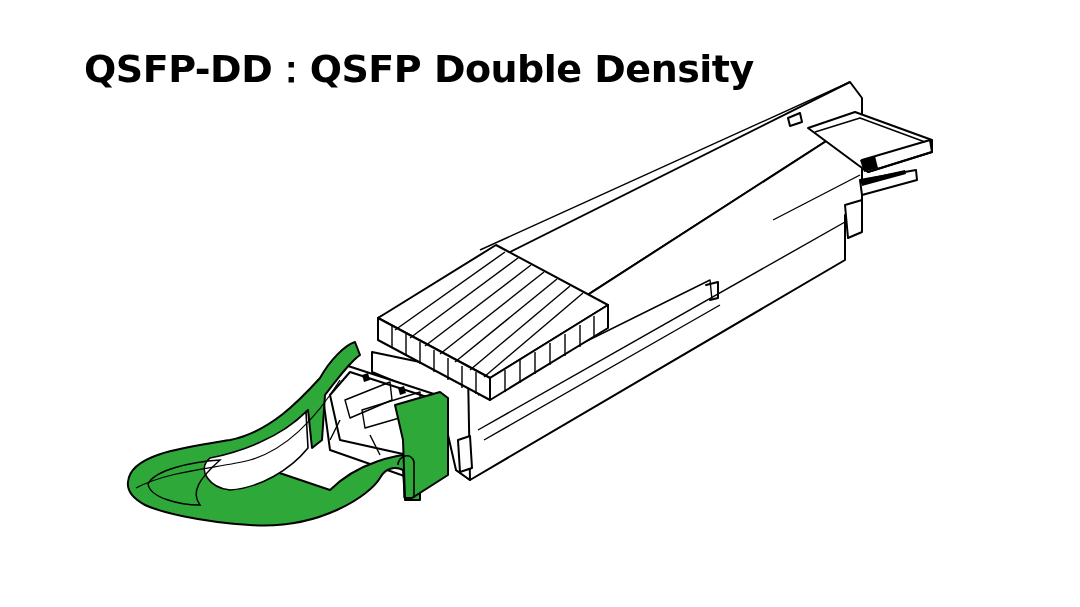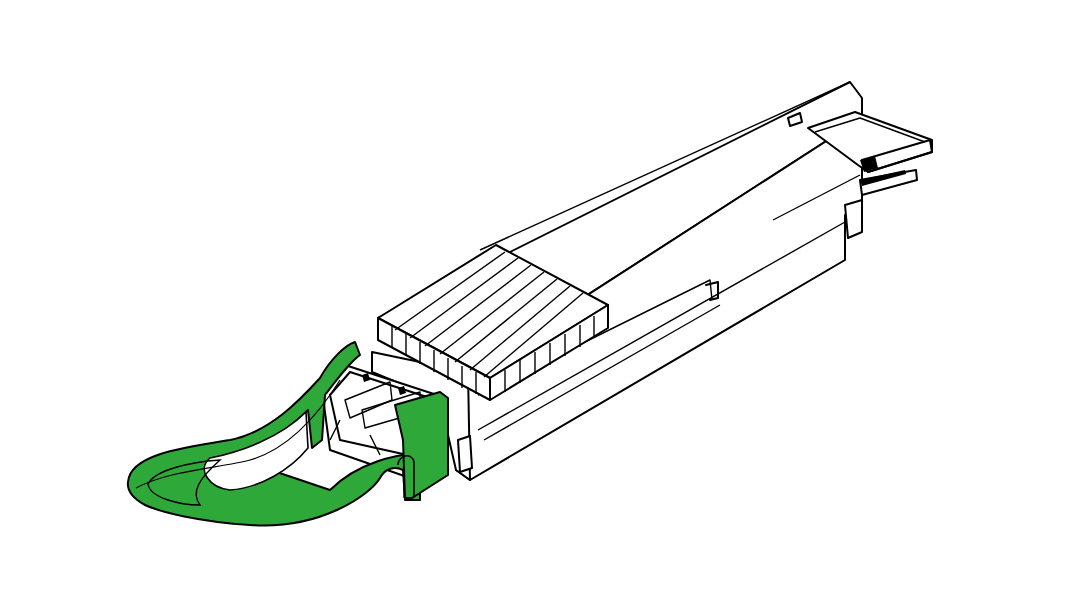--- a/index.html
+++ b/index.html
@@ -12,20 +12,21 @@
     svg.diagram { position: absolute; left: 0; top: 0; }
     .ln { fill: none; stroke: #000; stroke-width: 2; stroke-linejoin: round; stroke-linecap: round; }
     .thin { fill: none; stroke: #000; stroke-width: 1.4; stroke-linejoin: round; }
     .body { fill: #ffffff; stroke: #000; stroke-width: 2; stroke-linejoin: round; }
     .dark { fill: #000; }
   </style>
 </head>
 <body>
 
 <div class="page">
+  <div class="title">QSFP-DD：QSFP Double Density</div>
 
   <svg class="diagram" width="1080" height="607" viewBox="0 0 1080 607">
 
     <g>
       <path class="body" d="M378 318 L850 82 L862 98 L862 118 L468 372 Z"></path>
 
       <path class="body" d="M468 372 L862 118 L862 205 L845 215 L845 260 L470 480 L456 470 Z"></path>
 
       <path class="body" d="M372 352 L468 372 L470 480 L456 470 L440 400 L372 372 Z"></path>
 

